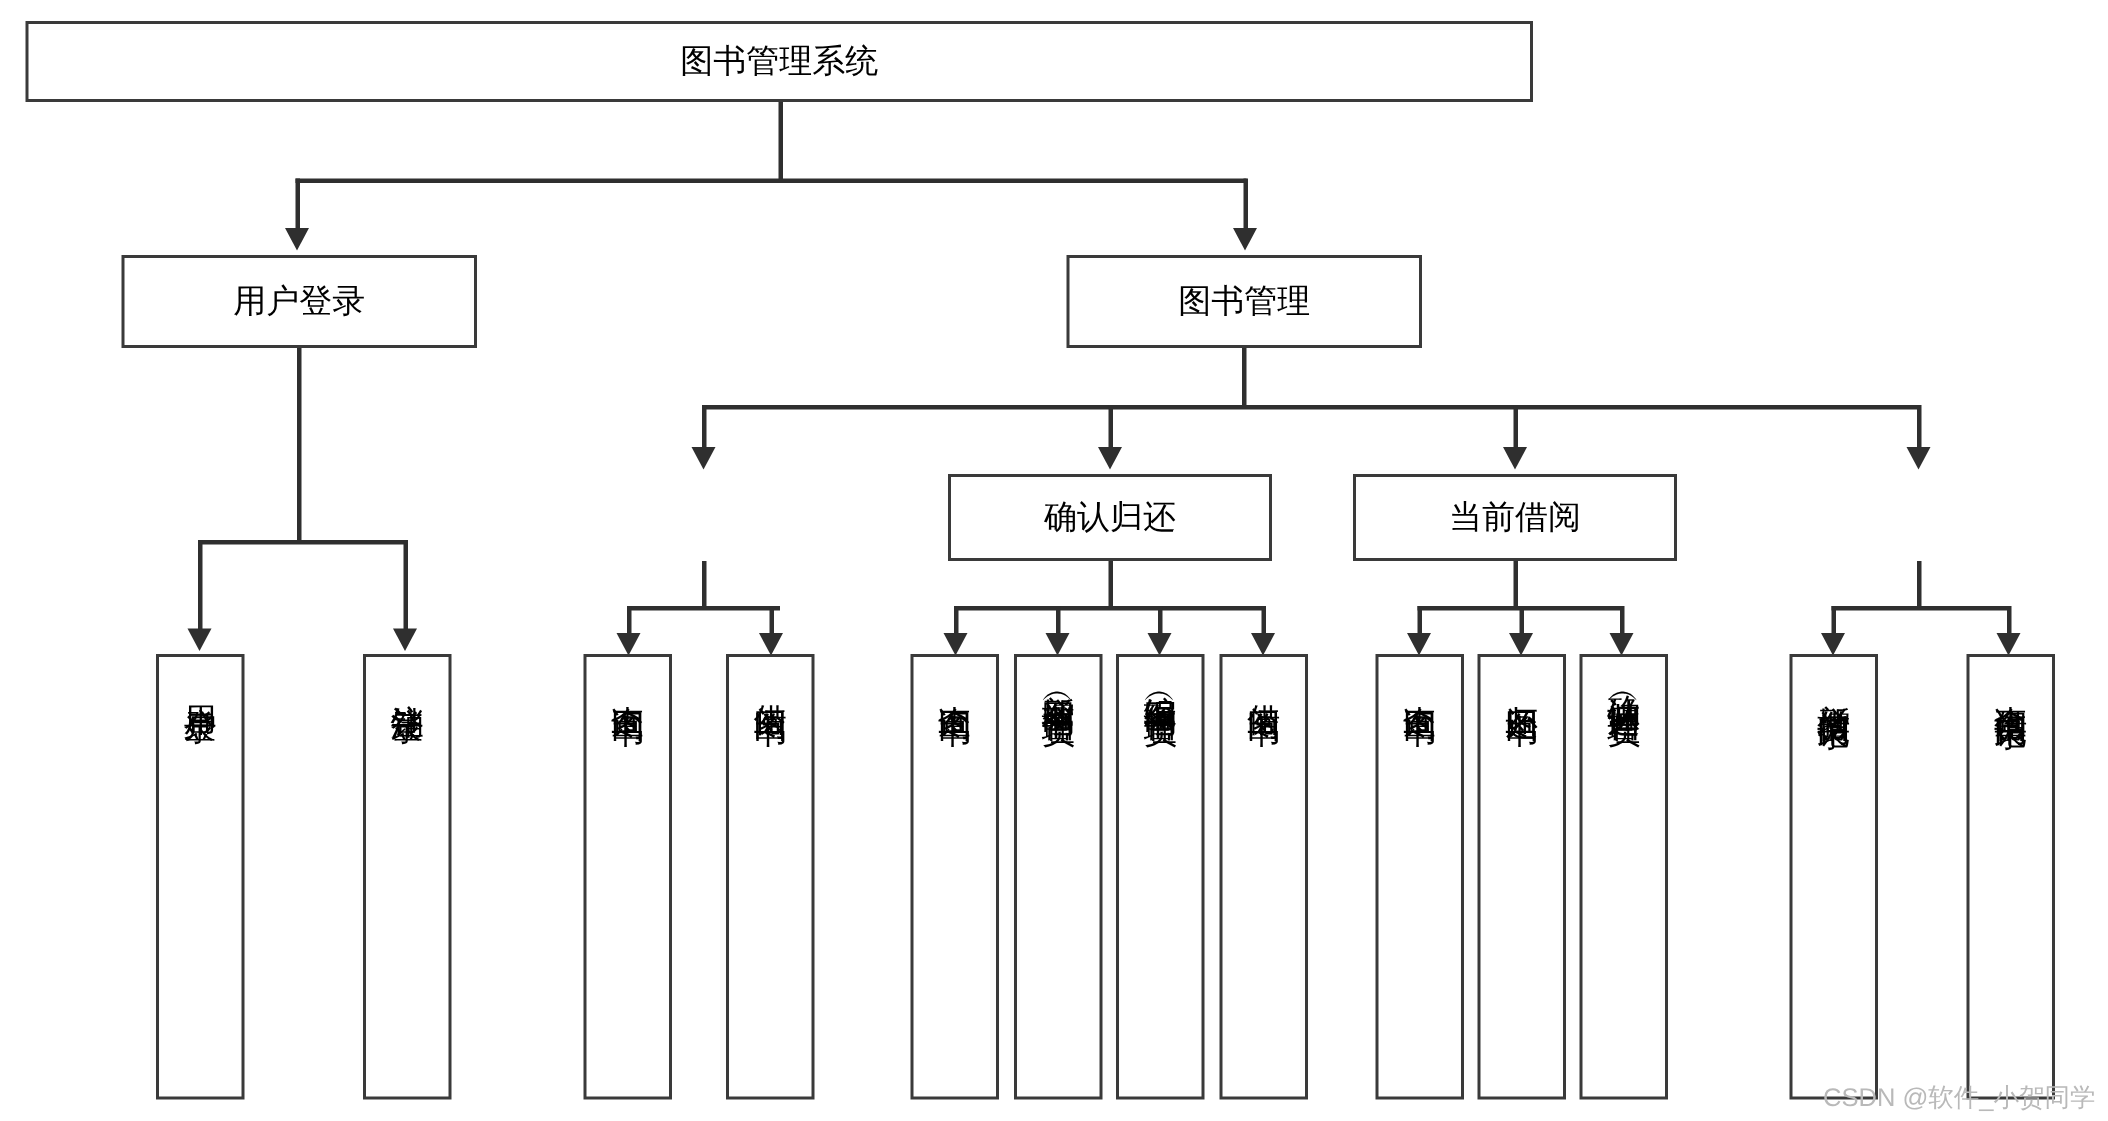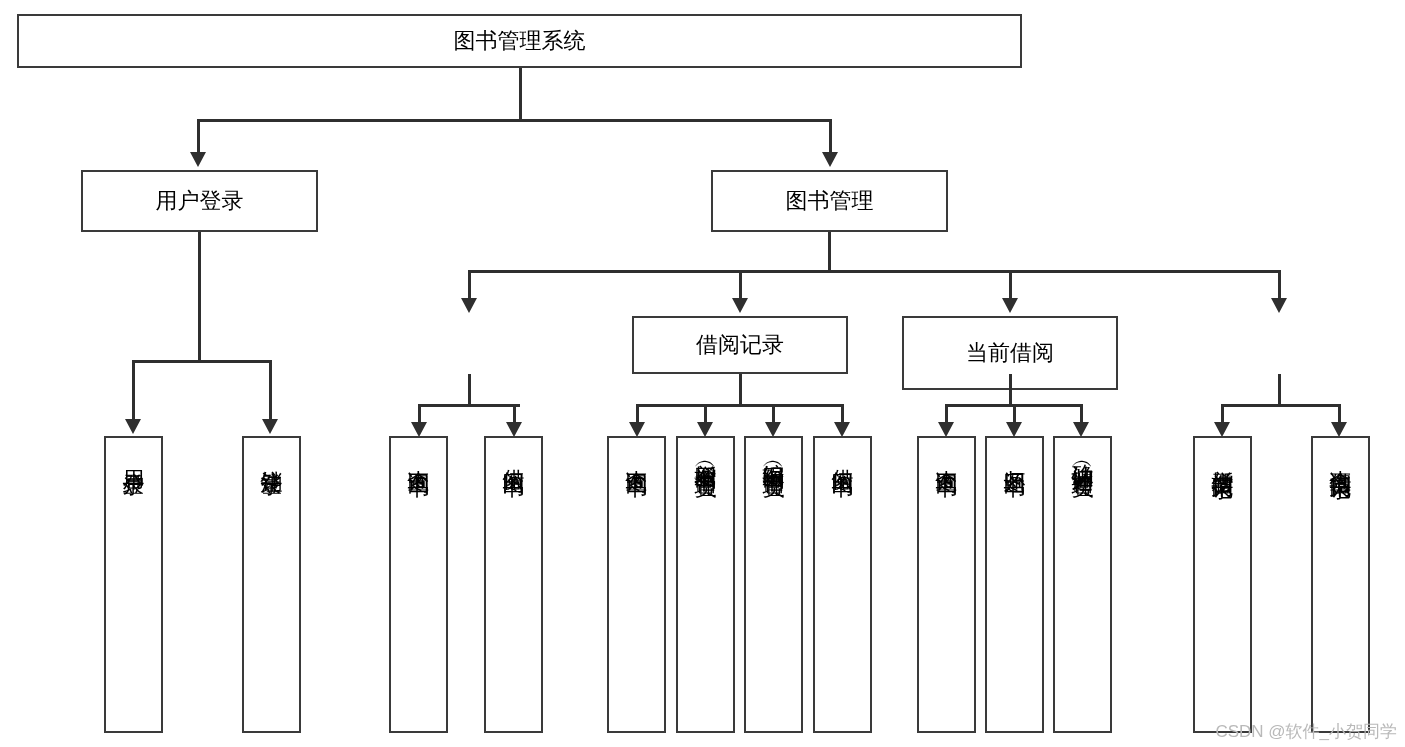--- a/index.html
+++ b/index.html
@@ -120,23 +120,23 @@
   <div class="conn v" style="left:468px; top:270px; width:2.5px; height:32px;"></div>
   <div class="arrow" style="left:461px; top:298px;"></div>
   <div class="conn v" style="left:739px; top:270px; width:2.5px; height:32px;"></div>
   <div class="arrow" style="left:732px; top:298px;"></div>
   <div class="conn v" style="left:1009px; top:270px; width:2.5px; height:32px;"></div>
   <div class="arrow" style="left:1002px; top:298px;"></div>
   <div class="conn v" style="left:1278px; top:270px; width:2.5px; height:32px;"></div>
   <div class="arrow" style="left:1271px; top:298px;"></div>
 
   <div class="node horizontal" style="left:632px; top:316px; width:216px; height:58px;">
-    <span class="node-label">借阅记录</span>
-  </div>
-  <div class="node horizontal" style="left:902px; top:316px; width:216px; height:74px;">
+    <span class="node-label">确认归还</span>
+  </div>
+  <div class="node horizontal" style="left:902px; top:316px; width:216px; height:58px;">
     <span class="node-label">当前借阅</span>
   </div>
 
   <div class="conn v" style="left:468px; top:374px; width:2.5px; height:32px;"></div>
   <div class="conn h" style="left:418px; top:404px; width:102px; height:2.5px;"></div>
   <div class="conn v" style="left:418px; top:404px; width:2.5px; height:22px;"></div>
   <div class="arrow" style="left:411px; top:422px;"></div>
   <div class="conn v" style="left:513px; top:404px; width:2.5px; height:22px;"></div>
   <div class="arrow" style="left:506px; top:422px;"></div>
 

